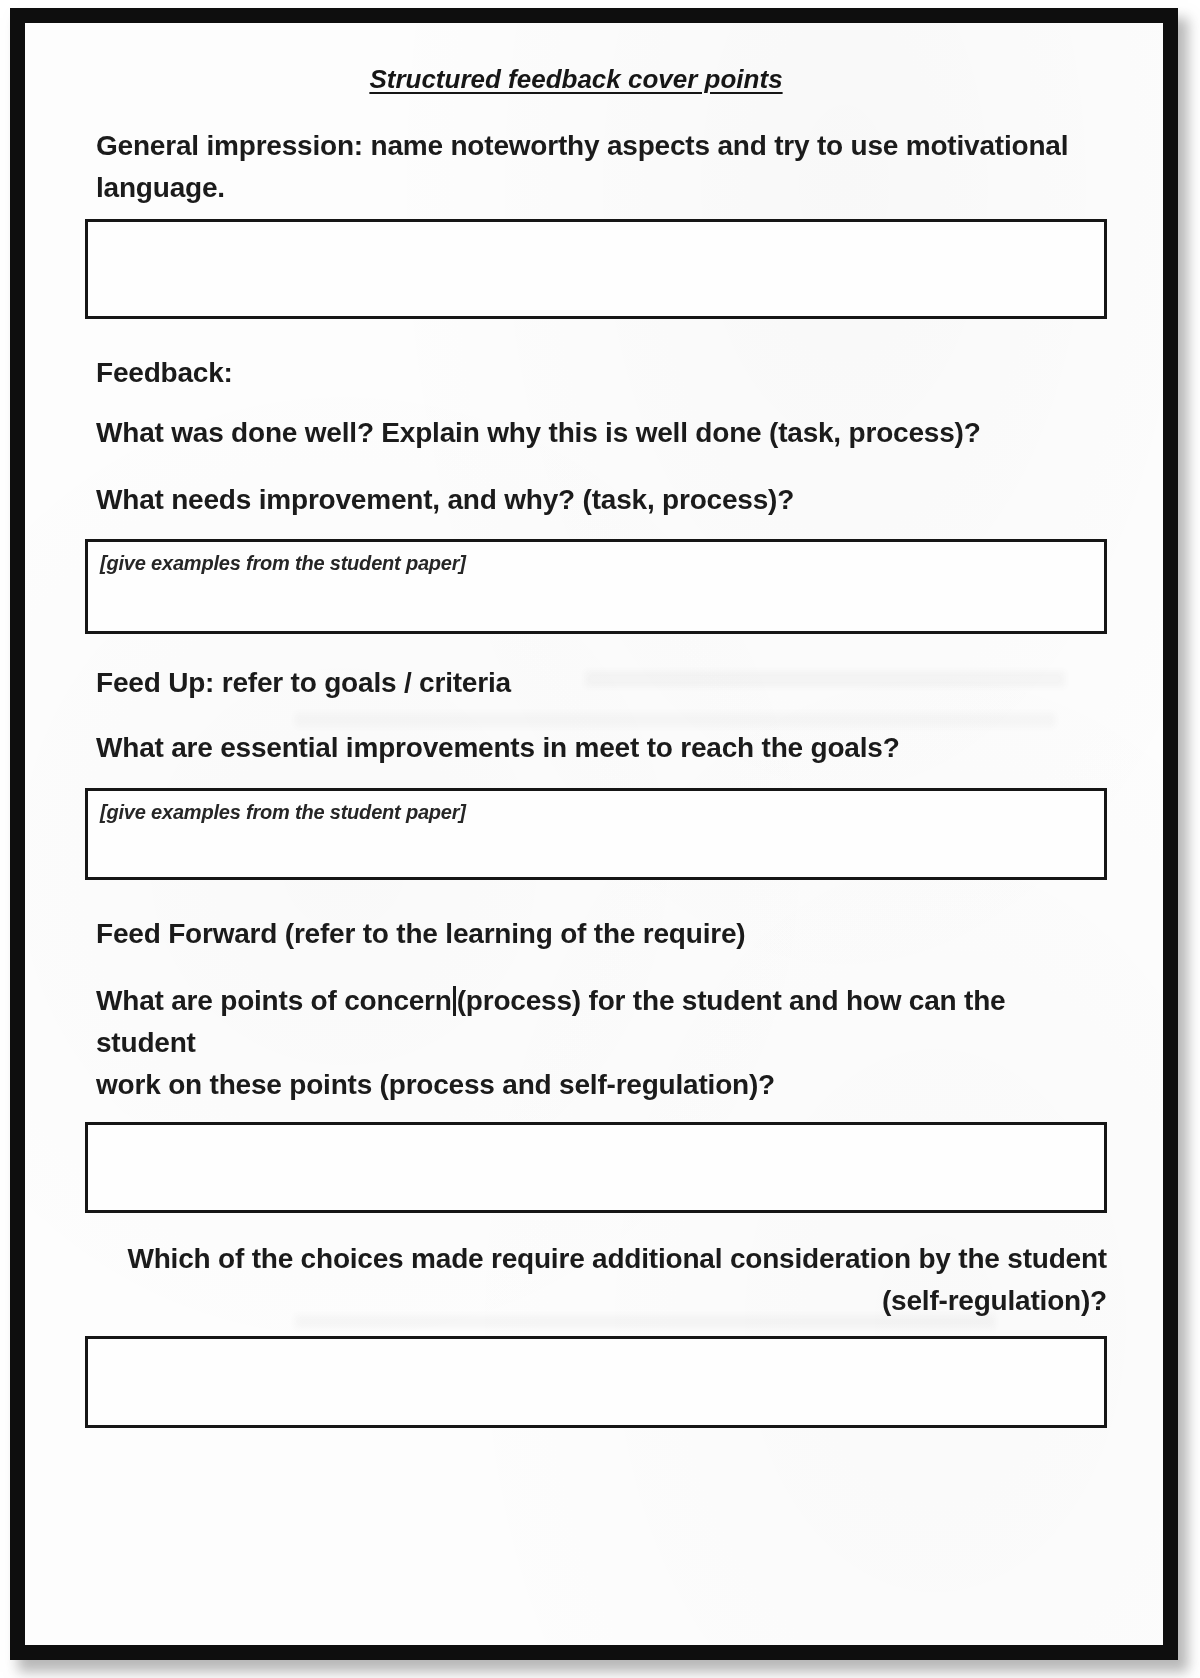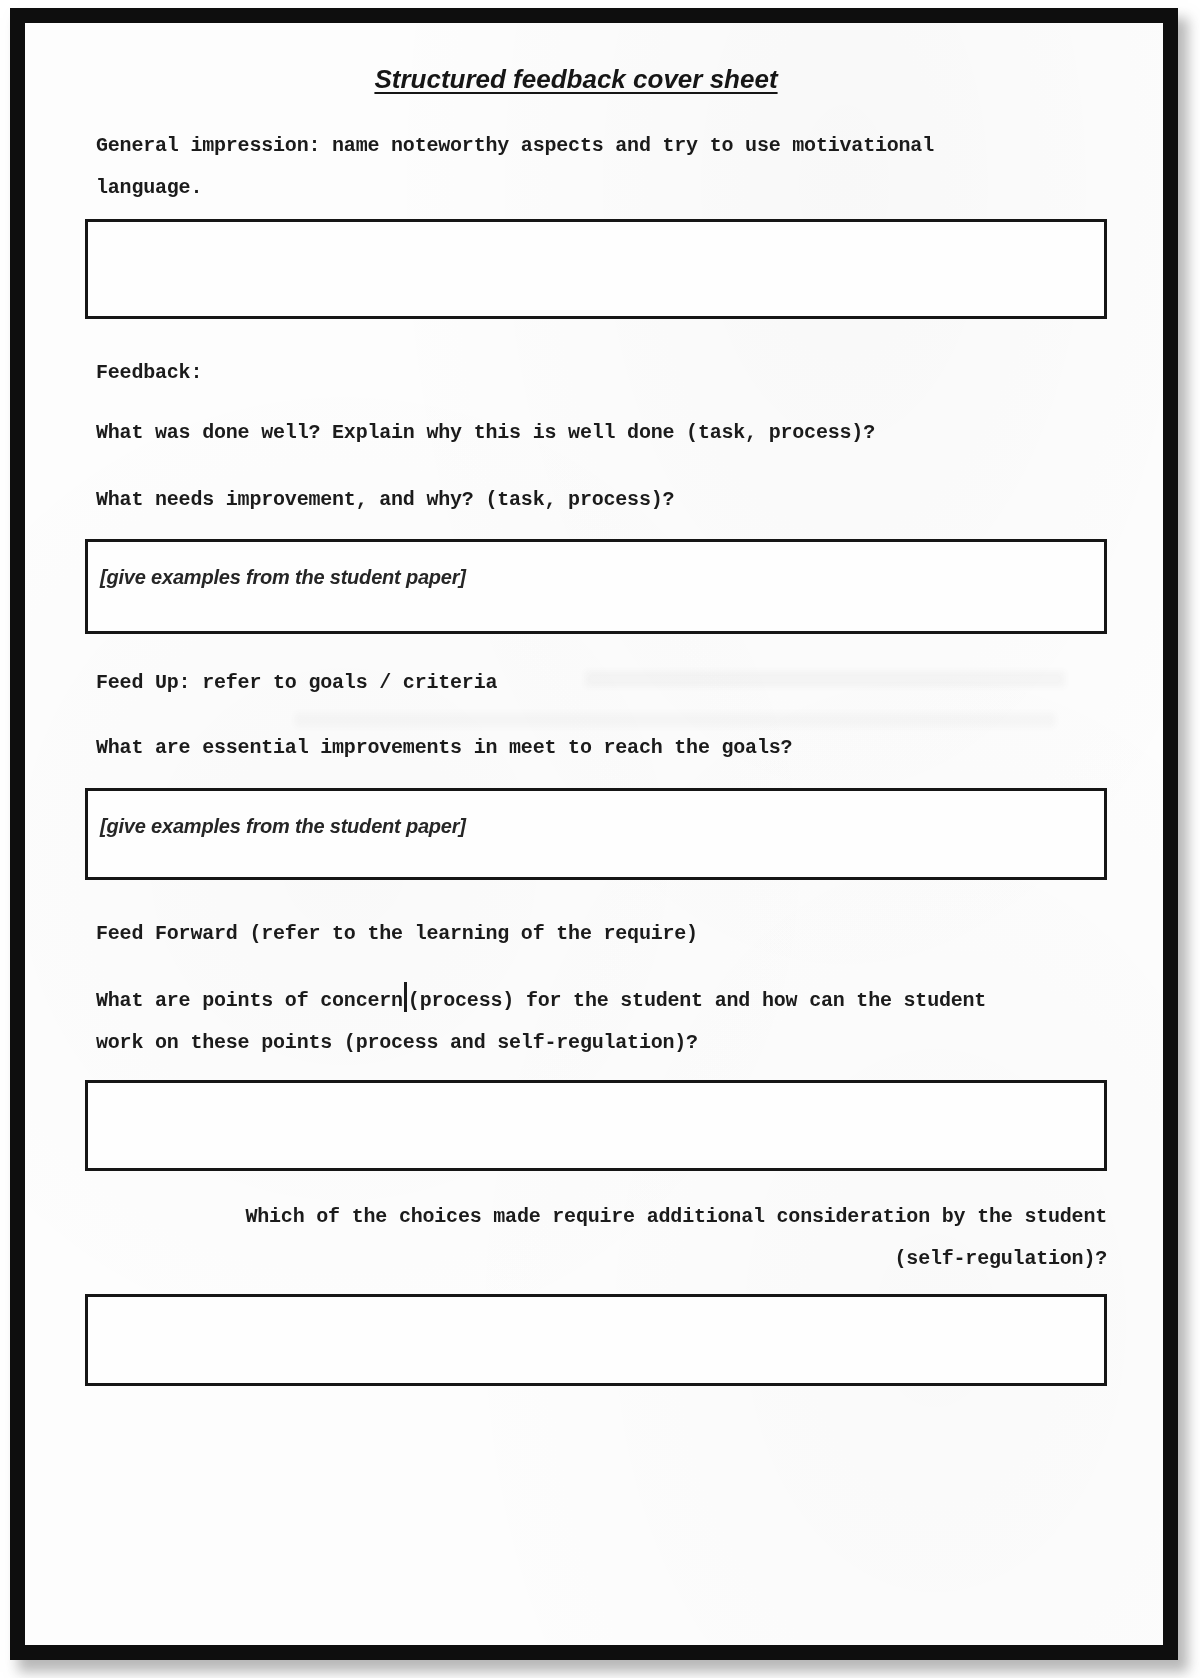--- a/index.html
+++ b/index.html
@@ -45,34 +45,33 @@
     line-height: 42px;
     font-weight: 700;
     font-style: italic;
     text-decoration: underline;
     text-underline-offset: 4px;
     text-decoration-thickness: 2px;
     color: #161616;
   }
   .para {
     margin: 0 0 0 11px;
-    font-size: 20px;
+    font-size: 28px;
     line-height: 42px;
     font-weight: 700;
     letter-spacing: -0.2px;
     white-space: pre-line;
     color: #1b1b1b;
-    font-family: Liberation Mono, monospace;
   }
   .answer-box {
     box-sizing: border-box;
     width: 100%;
     border: 3px solid #161616;
     background: #fefefe;
-    padding: 20px 12px;
+    padding: 6px 12px;
   }
   .placeholder {
     font-size: 20px;
     line-height: 30px;
     font-weight: 600;
     font-style: italic;
     letter-spacing: -0.2px;
     color: #262626;
   }
   .caret {
@@ -116,21 +115,21 @@
 <body>
 
 <div class="canvas">
   <div class="page">
     <div class="artifact a1"></div>
     <div class="artifact a2"></div>
     <div class="artifact a3"></div>
 
     <div class="content">
 
-      <h1 class="title">Structured feedback cover sheet</h1>
+      <h1 class="title">Structured feedback cover points</h1>
 
       <p class="para m-p1">General impression: name noteworthy aspects and try to use motivational
 language.</p>
 
       <div class="answer-box m-box1"></div>
 
       <p class="para m-fbh">Feedback:</p>
 
       <p class="para m-fbq1">What was done well? Explain why this is well done (task, process)?</p>
 

